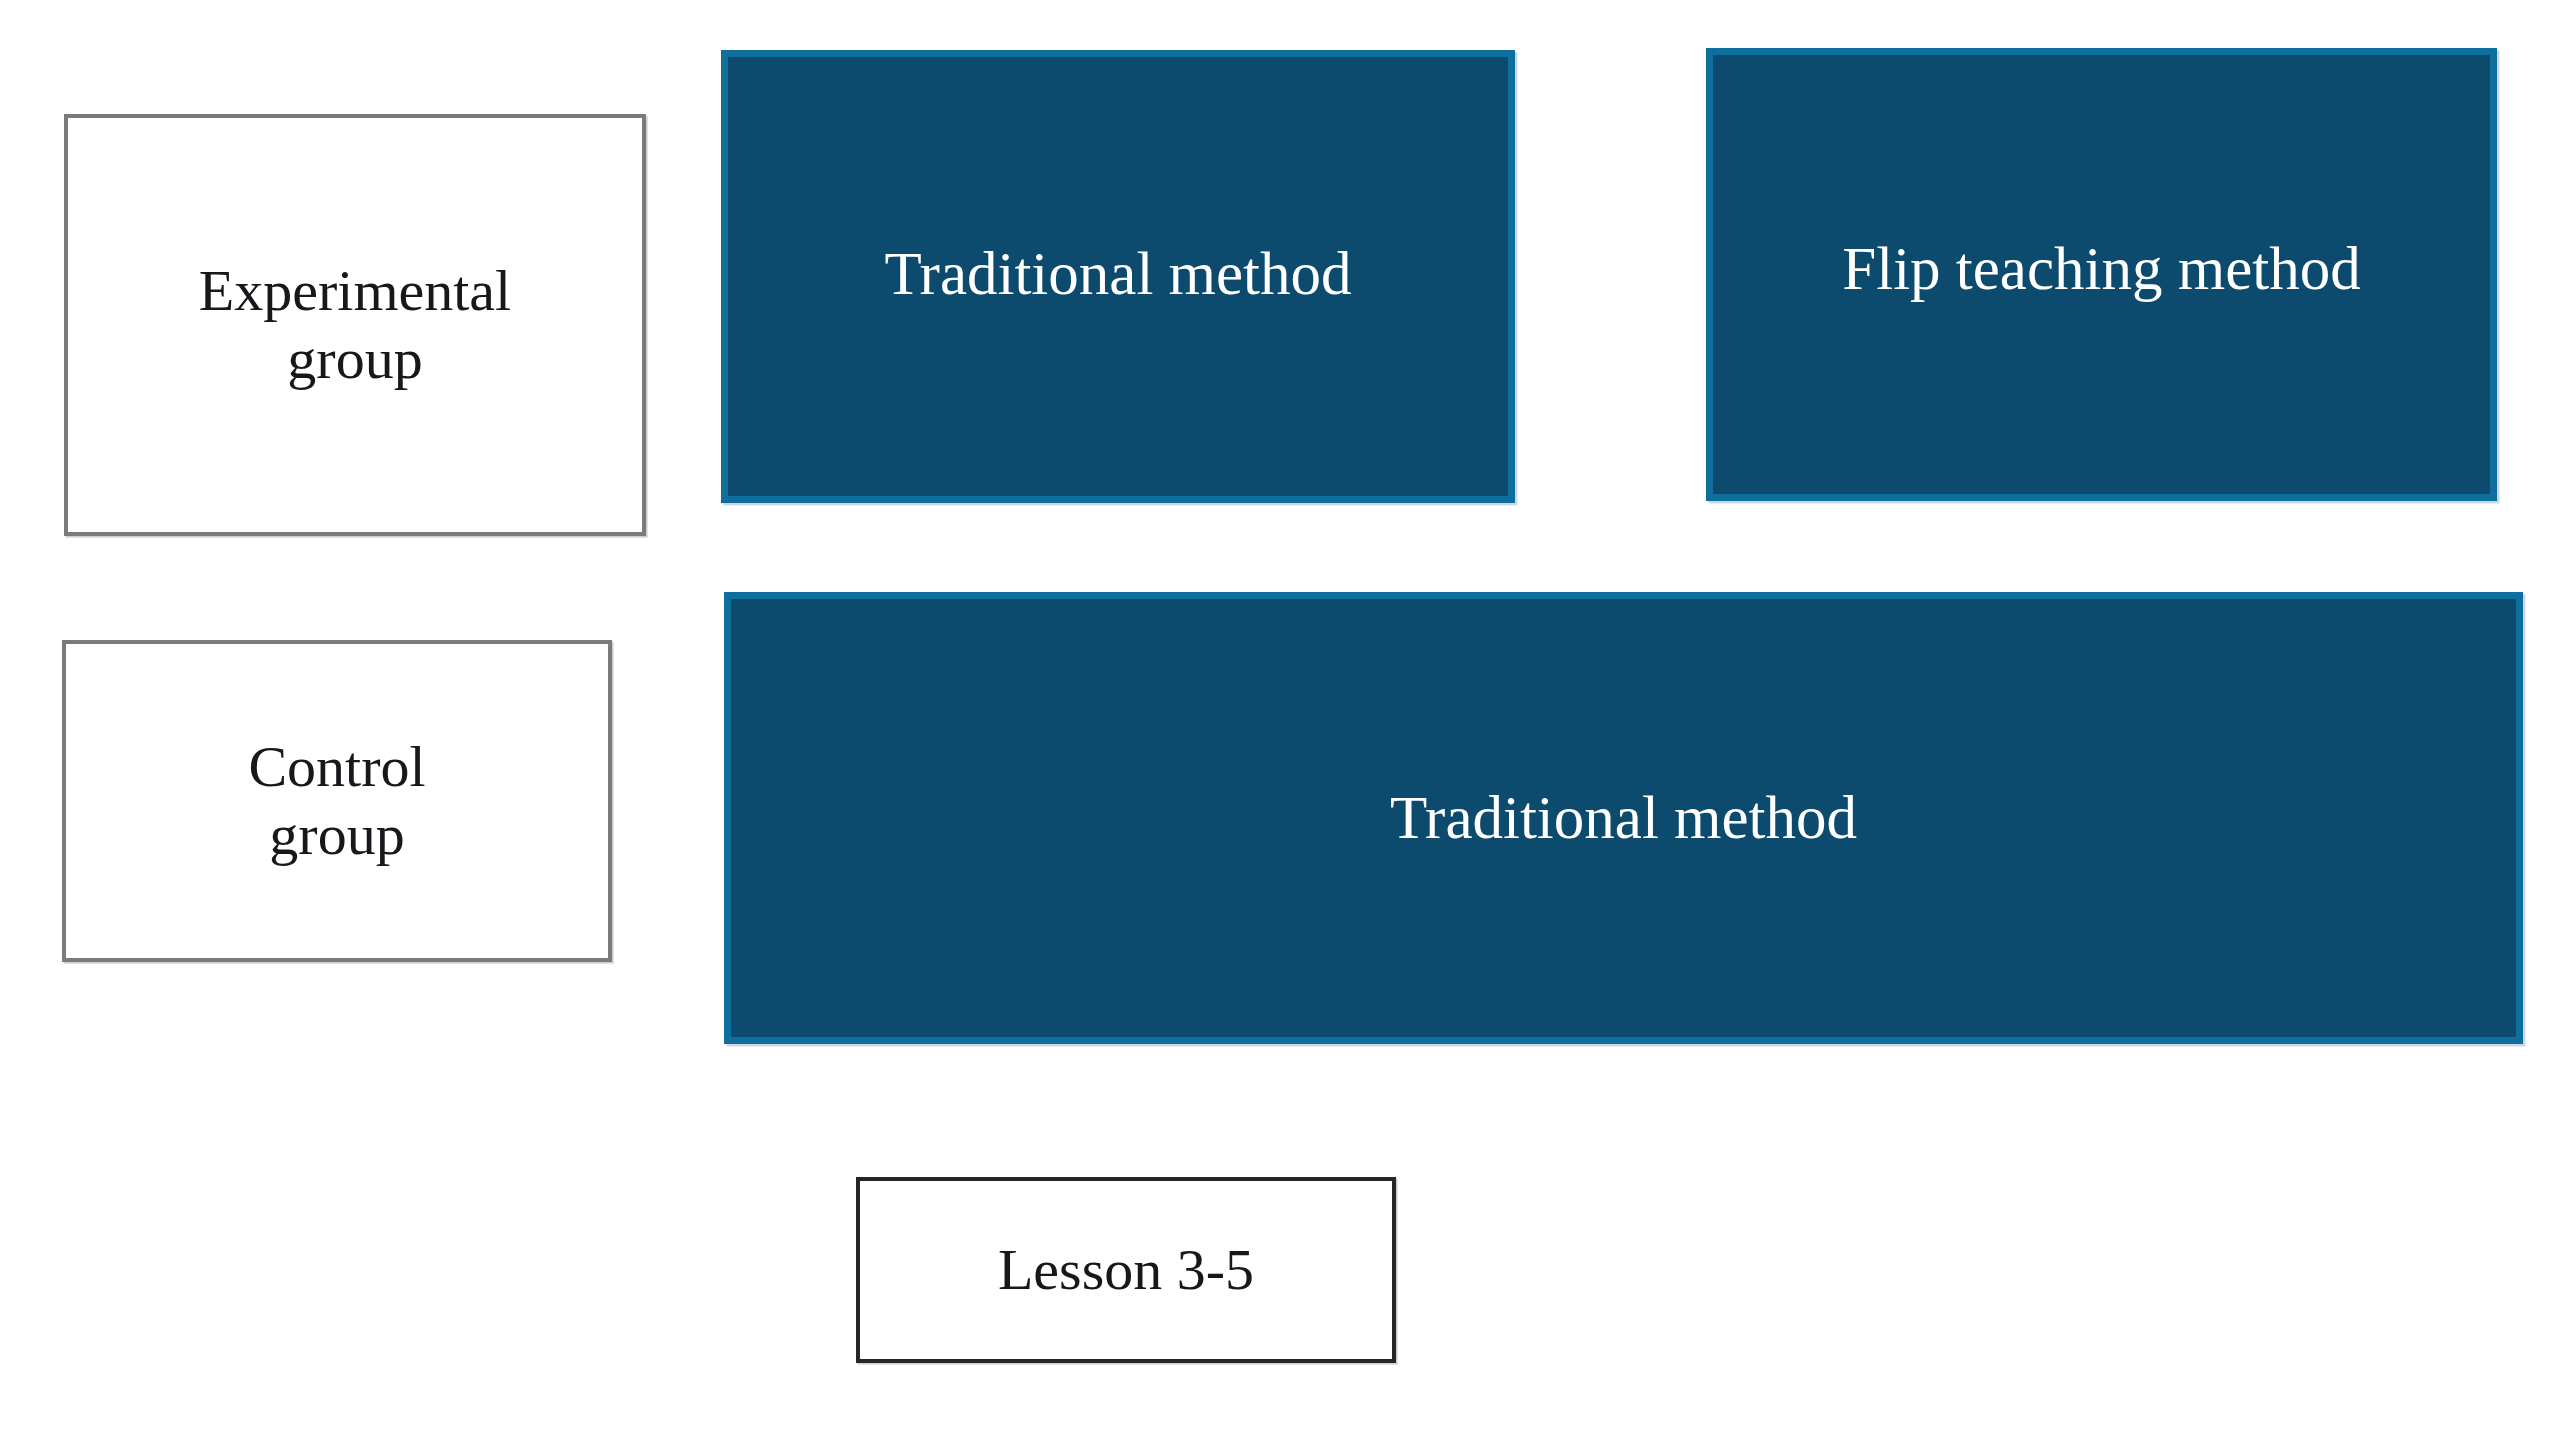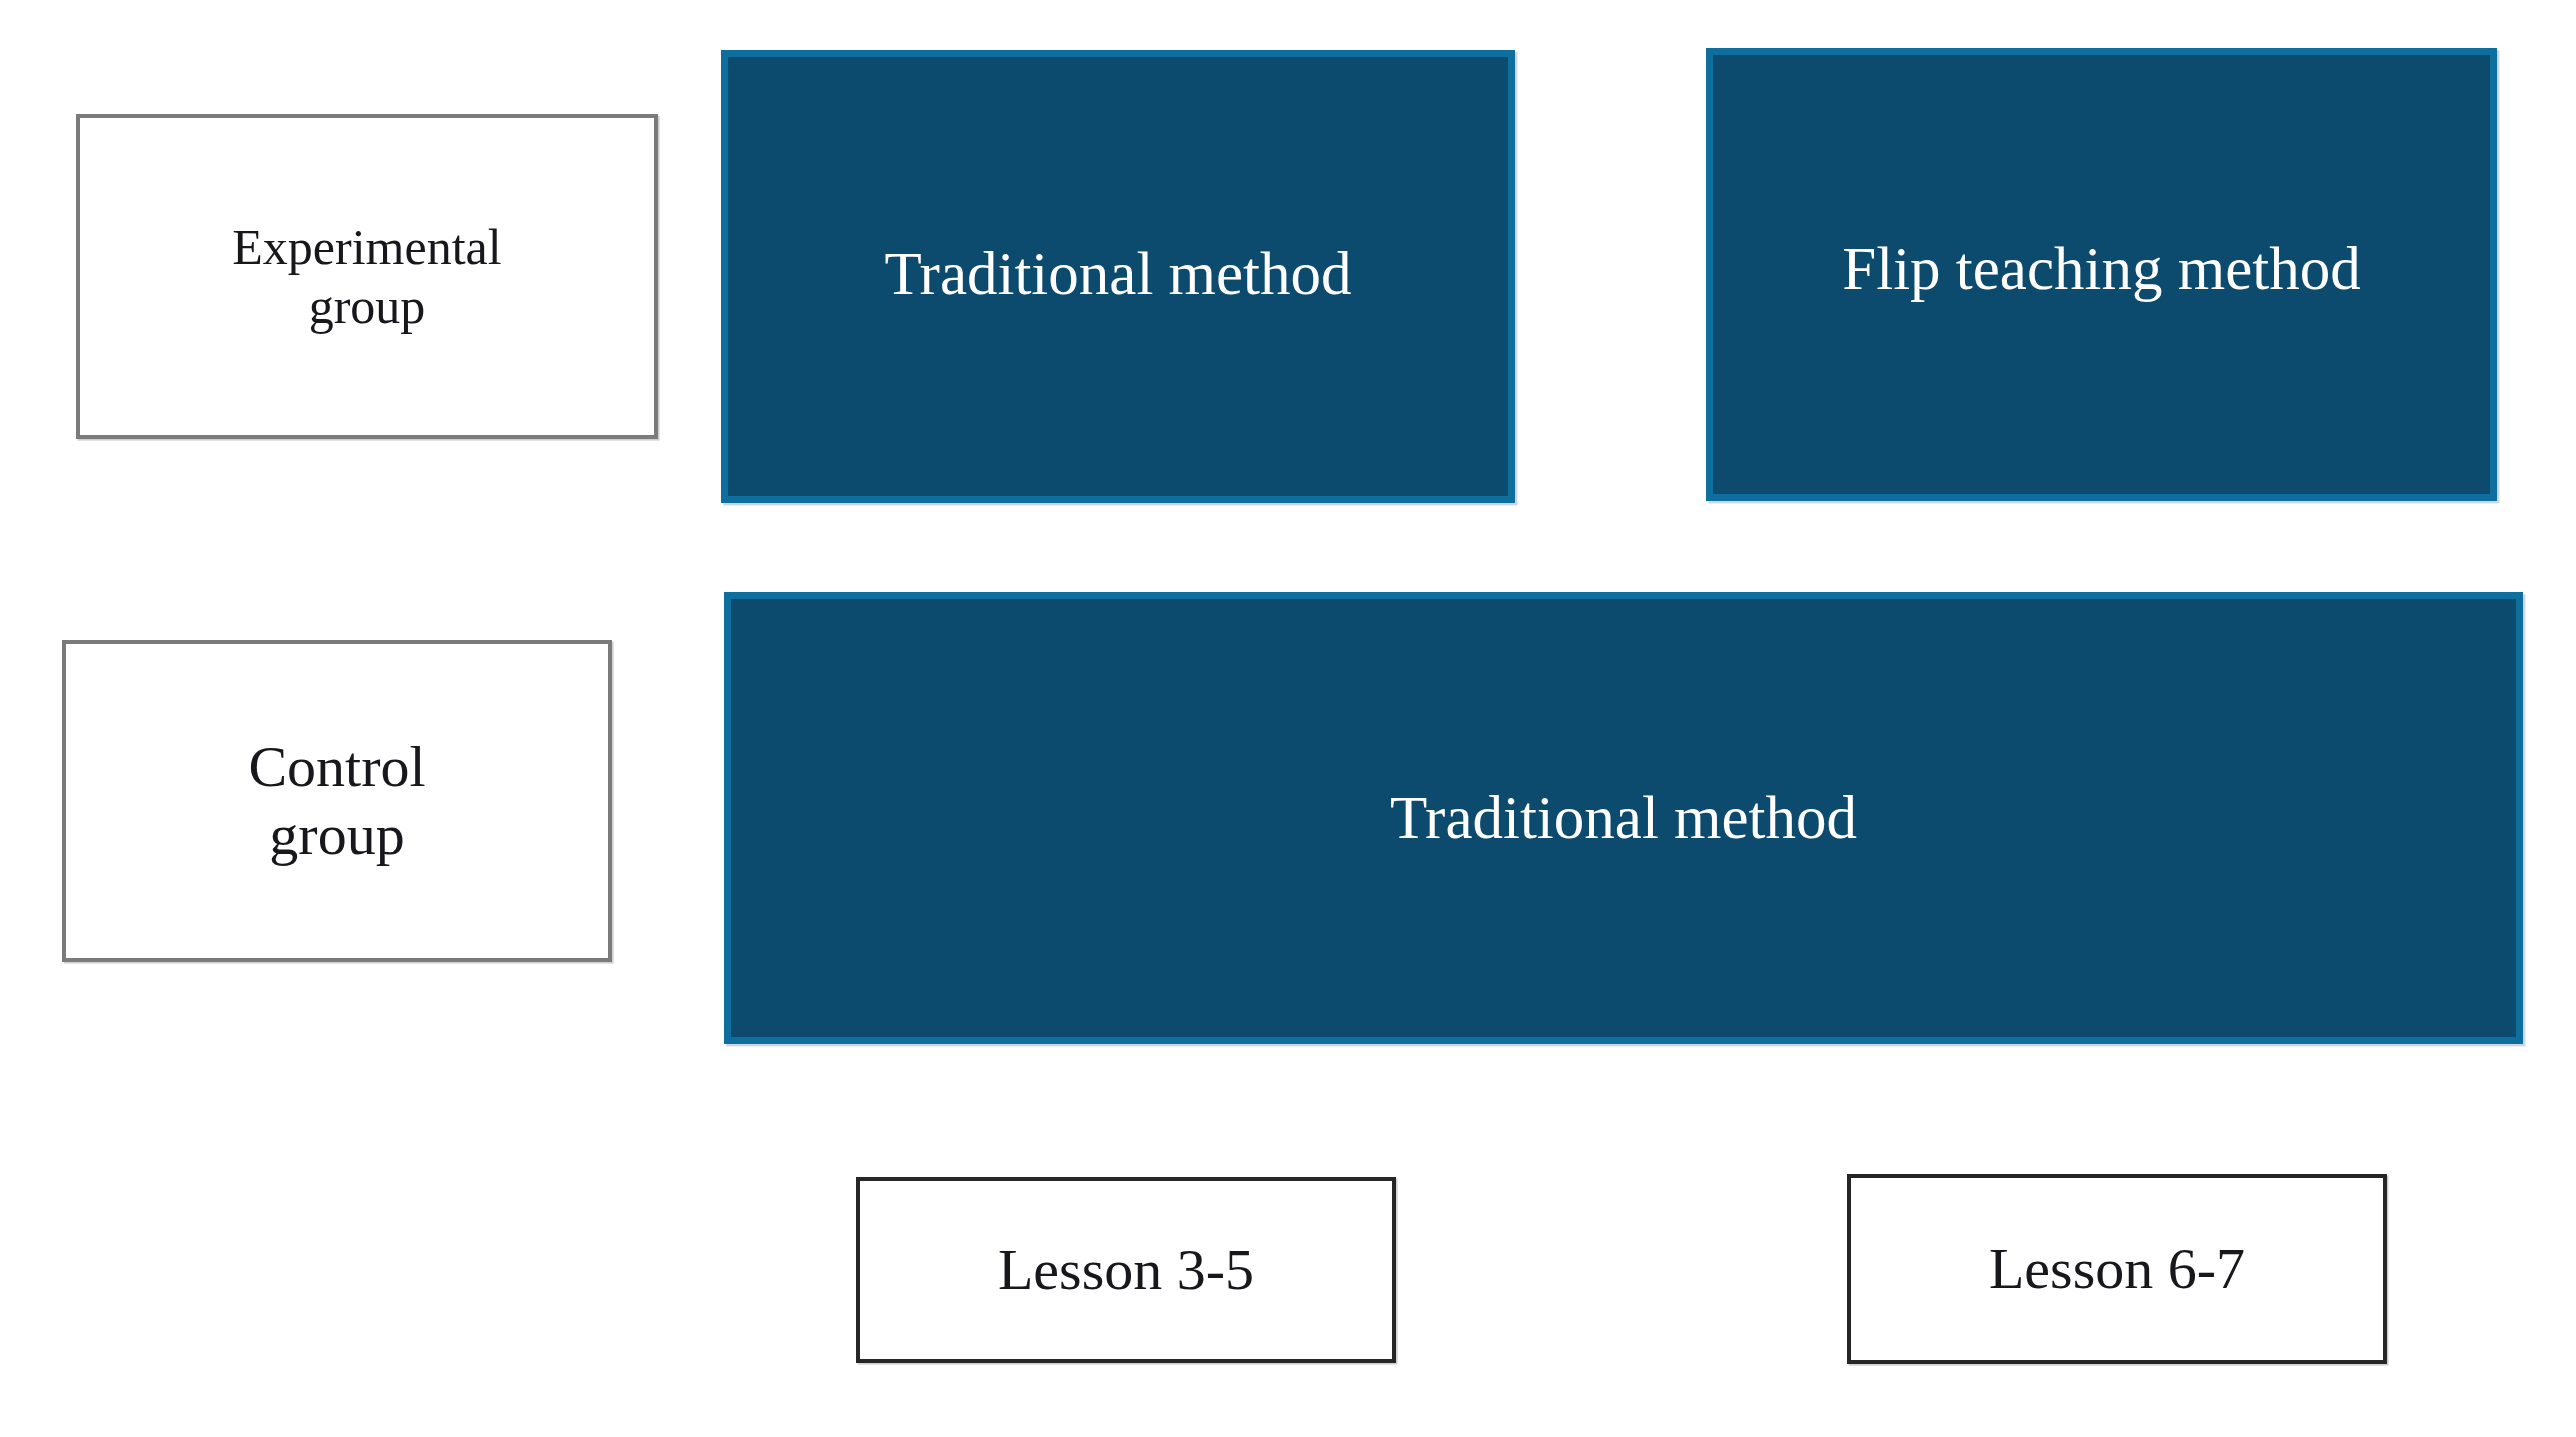--- a/index.html
+++ b/index.html
@@ -52,22 +52,22 @@
   }
 
   .box__label {
     display: block;
     white-space: pre-line;
     padding: 0 11.2px;
   }
 
   
   #group-experimental {
-    left: 76px;  top: 114px;  width: 582px;  height: 325px;
-    font-size: 50px;
+    left: 64px;  top: 114px;  width: 582px;  height: 422px;
+    font-size: 58px;
   }
   #group-control {
     left: 62px;  top: 640px;  width: 550px;  height: 322px;
     font-size: 58px;
   }
   #method-exp-traditional {
     left: 721px; top: 50px;  width: 794px;  height: 453px;
     font-size: 61px;
   }
   #method-exp-flip {
@@ -115,18 +115,15 @@
   </div>
 
   <div class="box box--filled" id="method-ctrl-traditional">
     <span class="box__label">Traditional method</span>
   </div>
 
   <div class="box box--outline box--dark" id="lesson-1-5">
     <span class="box__label">Lesson 3-5</span>
   </div>
 
-  <div class="box box--outline box--dark" id="lesson-6-7">
-    <span class="box__label">Lesson 6-7</span>
-  </div>
 
 </div>
 
 
 </body></html>

